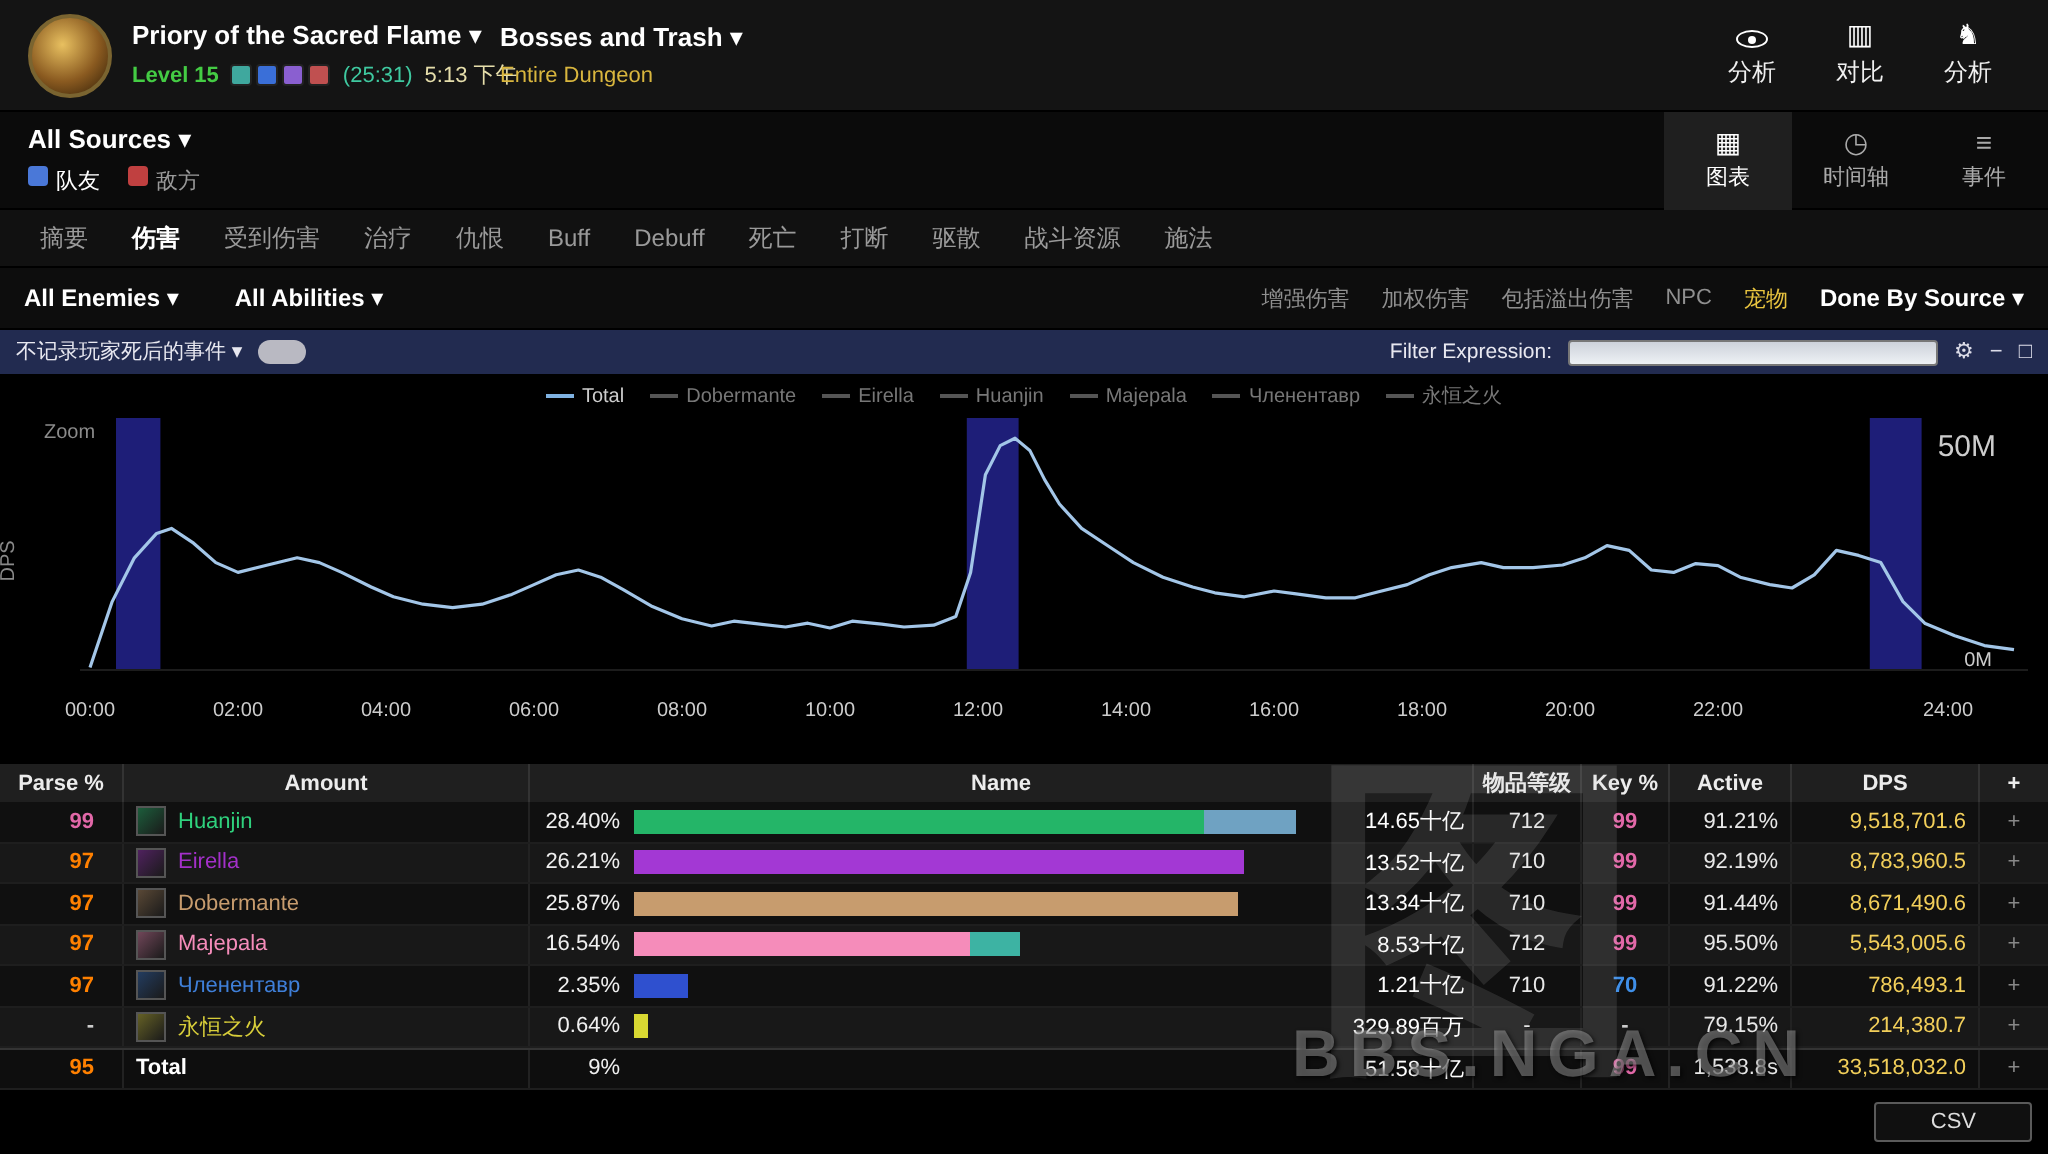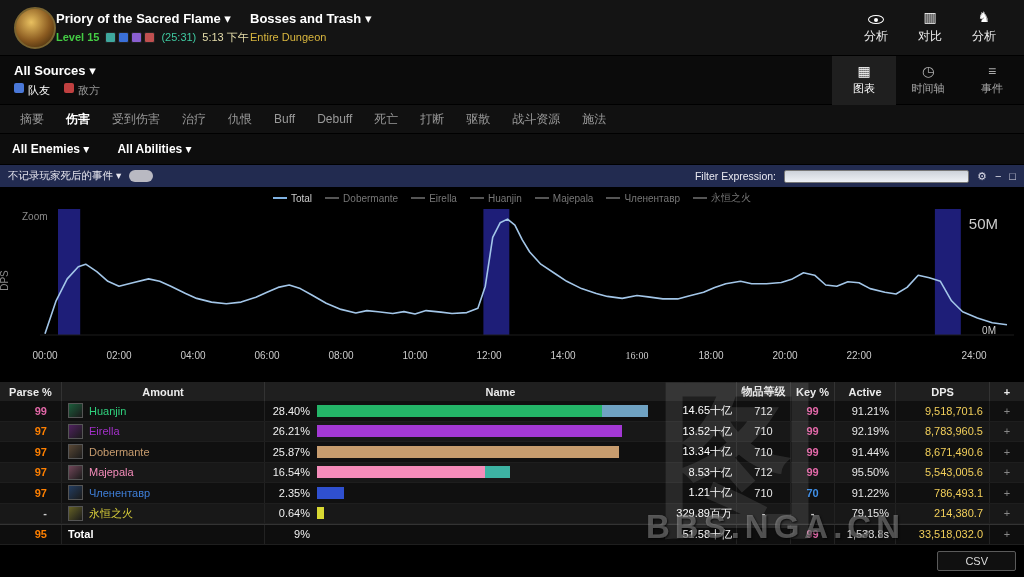--- a/index.html
+++ b/index.html
@@ -1,21 +1,21 @@
 <!DOCTYPE html>
 <html><head>
 <meta charset="utf-8">
 <style>
   *{box-sizing:border-box;margin:0;padding:0}
   html,body{width:1024px;height:577px;background:#000;font-family:"Liberation Sans","DejaVu Sans",sans-serif;color:#ddd;overflow:hidden}
   .app{position:relative;width:1024px;height:577px;background:#050505}
 
   
   .topbar{height:56px;background:#141414;display:flex;align-items:center;padding:0 14px;position:relative;border-bottom:1px solid #000}
-  .report{display:flex;align-items:center}
+  .report{display:flex;gap:10px;align-items:center}
   .report-icon{width:42px;height:42px;border-radius:50%;border:2px solid #7a6430;background:radial-gradient(circle at 40% 35%,#e8c060,#8a5a20 55%,#2d1c06);cursor:pointer}
   .report-title{font-size:13px;font-weight:bold;color:#fff;cursor:pointer}
   .report-sub{margin-top:4px;font-size:11px;display:flex;gap:6px;align-items:center}
   .level{color:#44cc44;font-weight:bold}
   .affixes{display:inline-flex;gap:2px}
   .affix{width:11px;height:11px;border-radius:2px;display:inline-block;border:1px solid #222}
   .duration{color:#3fc9a0}
   .clock{color:#e6deab}
   .fight{position:absolute;left:250px;top:11px}
   .fight-title{font-size:13px;font-weight:bold;color:#fff;cursor:pointer}
@@ -193,20 +193,28 @@
       <span class="tab">驱散</span>
       <span class="tab">战斗资源</span>
       <span class="tab">施法</span>
     </div>
 
   <div class="filterbar">
     <div class="fb-left">
       <span>All Enemies ▾</span>
       <span>All Abilities ▾</span>
     </div>
+    <div class="fb-right" id="fb-options">
+        <span class="opt">增强伤害</span>
+        <span class="opt">加权伤害</span>
+        <span class="opt">包括溢出伤害</span>
+        <span class="opt">NPC</span>
+        <span class="opt active">宠物</span>
+        <span class="done-by">Done By Source ▾</span>
+      </div>
   </div>
 
   <div class="panel-header">
     <span class="dead-filter">不记录玩家死后的事件 ▾</span>
     <span class="toggle-pill"></span>
     <div class="ph-right">
       <span>Filter Expression:</span>
       <input class="fe-input" value="" style="">
       <span class="ph-icon">⚙</span>
       <span class="ph-icon">−</span>
@@ -258,21 +266,21 @@
     <div class="ymin">0M</div>
     <div id="xticks">
         <span class="xtick" style="left: 27px;">00:00</span>
         <span class="xtick" style="left: 101px;">02:00</span>
         <span class="xtick" style="left: 175px;">04:00</span>
         <span class="xtick" style="left: 249px;">06:00</span>
         <span class="xtick" style="left: 323px;">08:00</span>
         <span class="xtick" style="left: 397px;">10:00</span>
         <span class="xtick" style="left: 471px;">12:00</span>
         <span class="xtick" style="left: 545px;">14:00</span>
-        <span class="xtick" style="left: 619px; font-family: Liberation Serif, serif;">16:00</span>
+        <span class="xtick" style="left: 619px;">16:00</span>
         <span class="xtick" style="left: 693px;">18:00</span>
         <span class="xtick" style="left: 767px;">20:00</span>
         <span class="xtick" style="left: 841px;">22:00</span>
         <span class="xtick" style="left: 908px; margin-left: 48px;">24:00</span>
       </div>
   </div>
 
   <div class="datatable">
     <div class="thead" id="thead">
         <div class="hc">Parse %</div>

